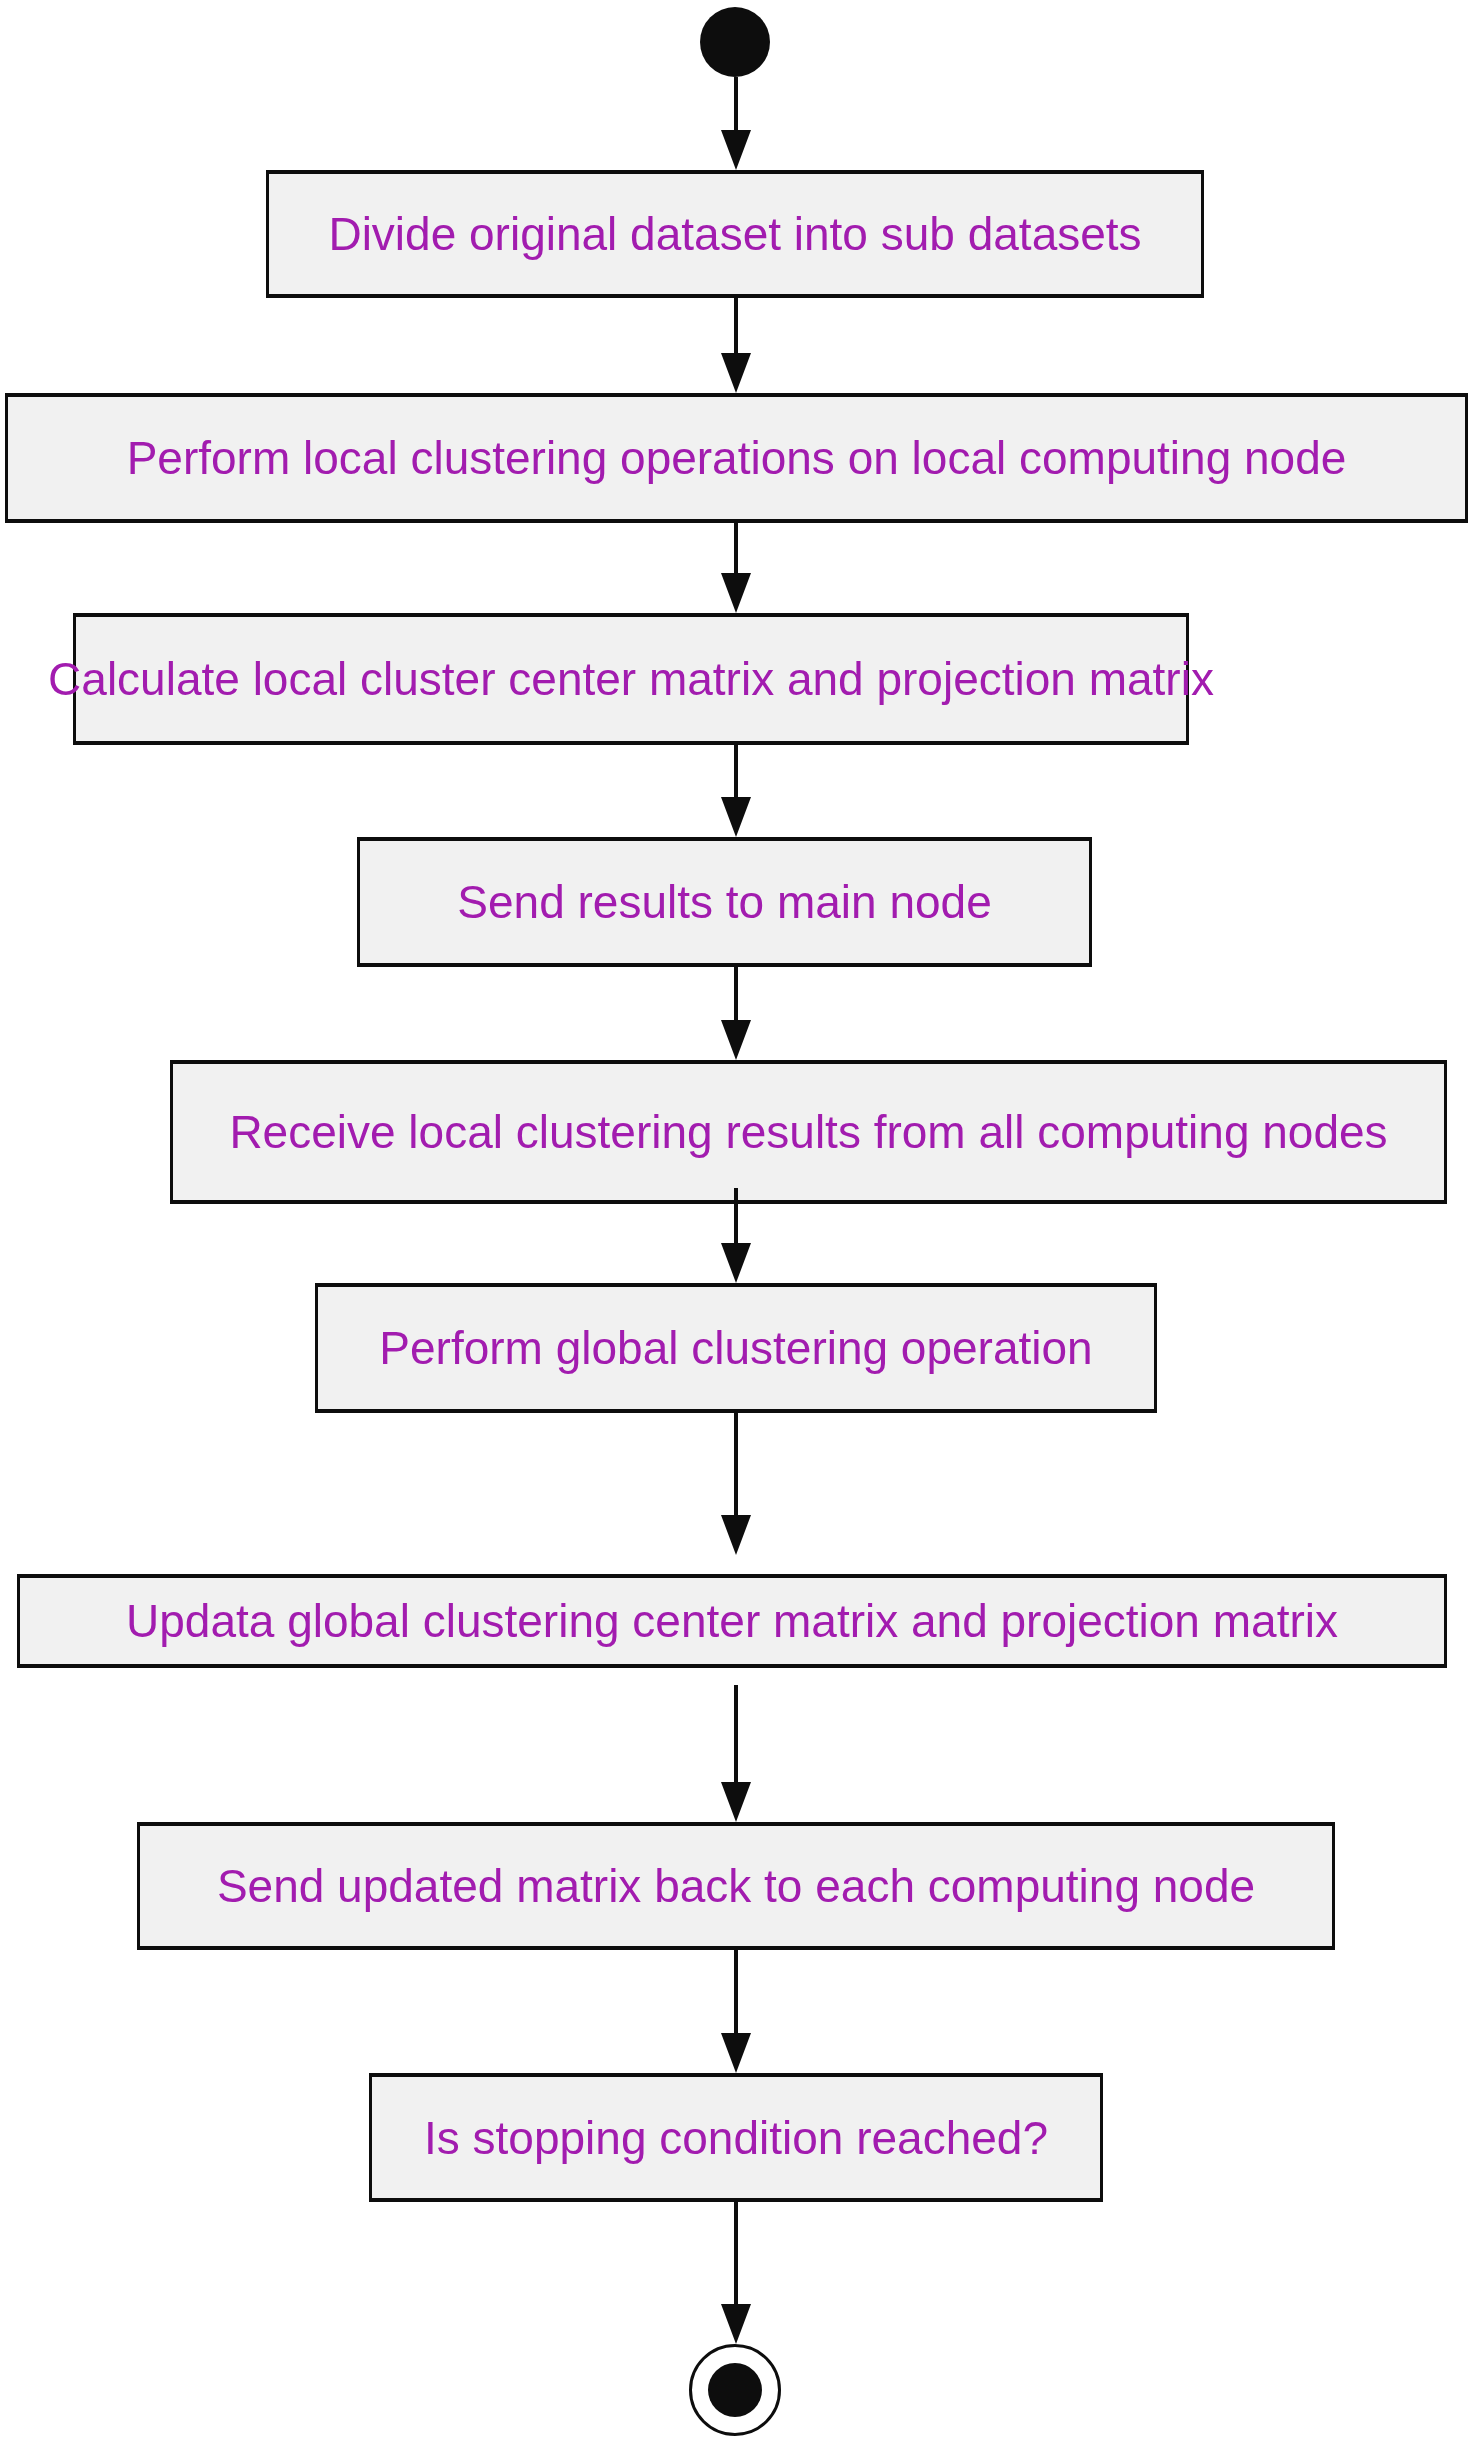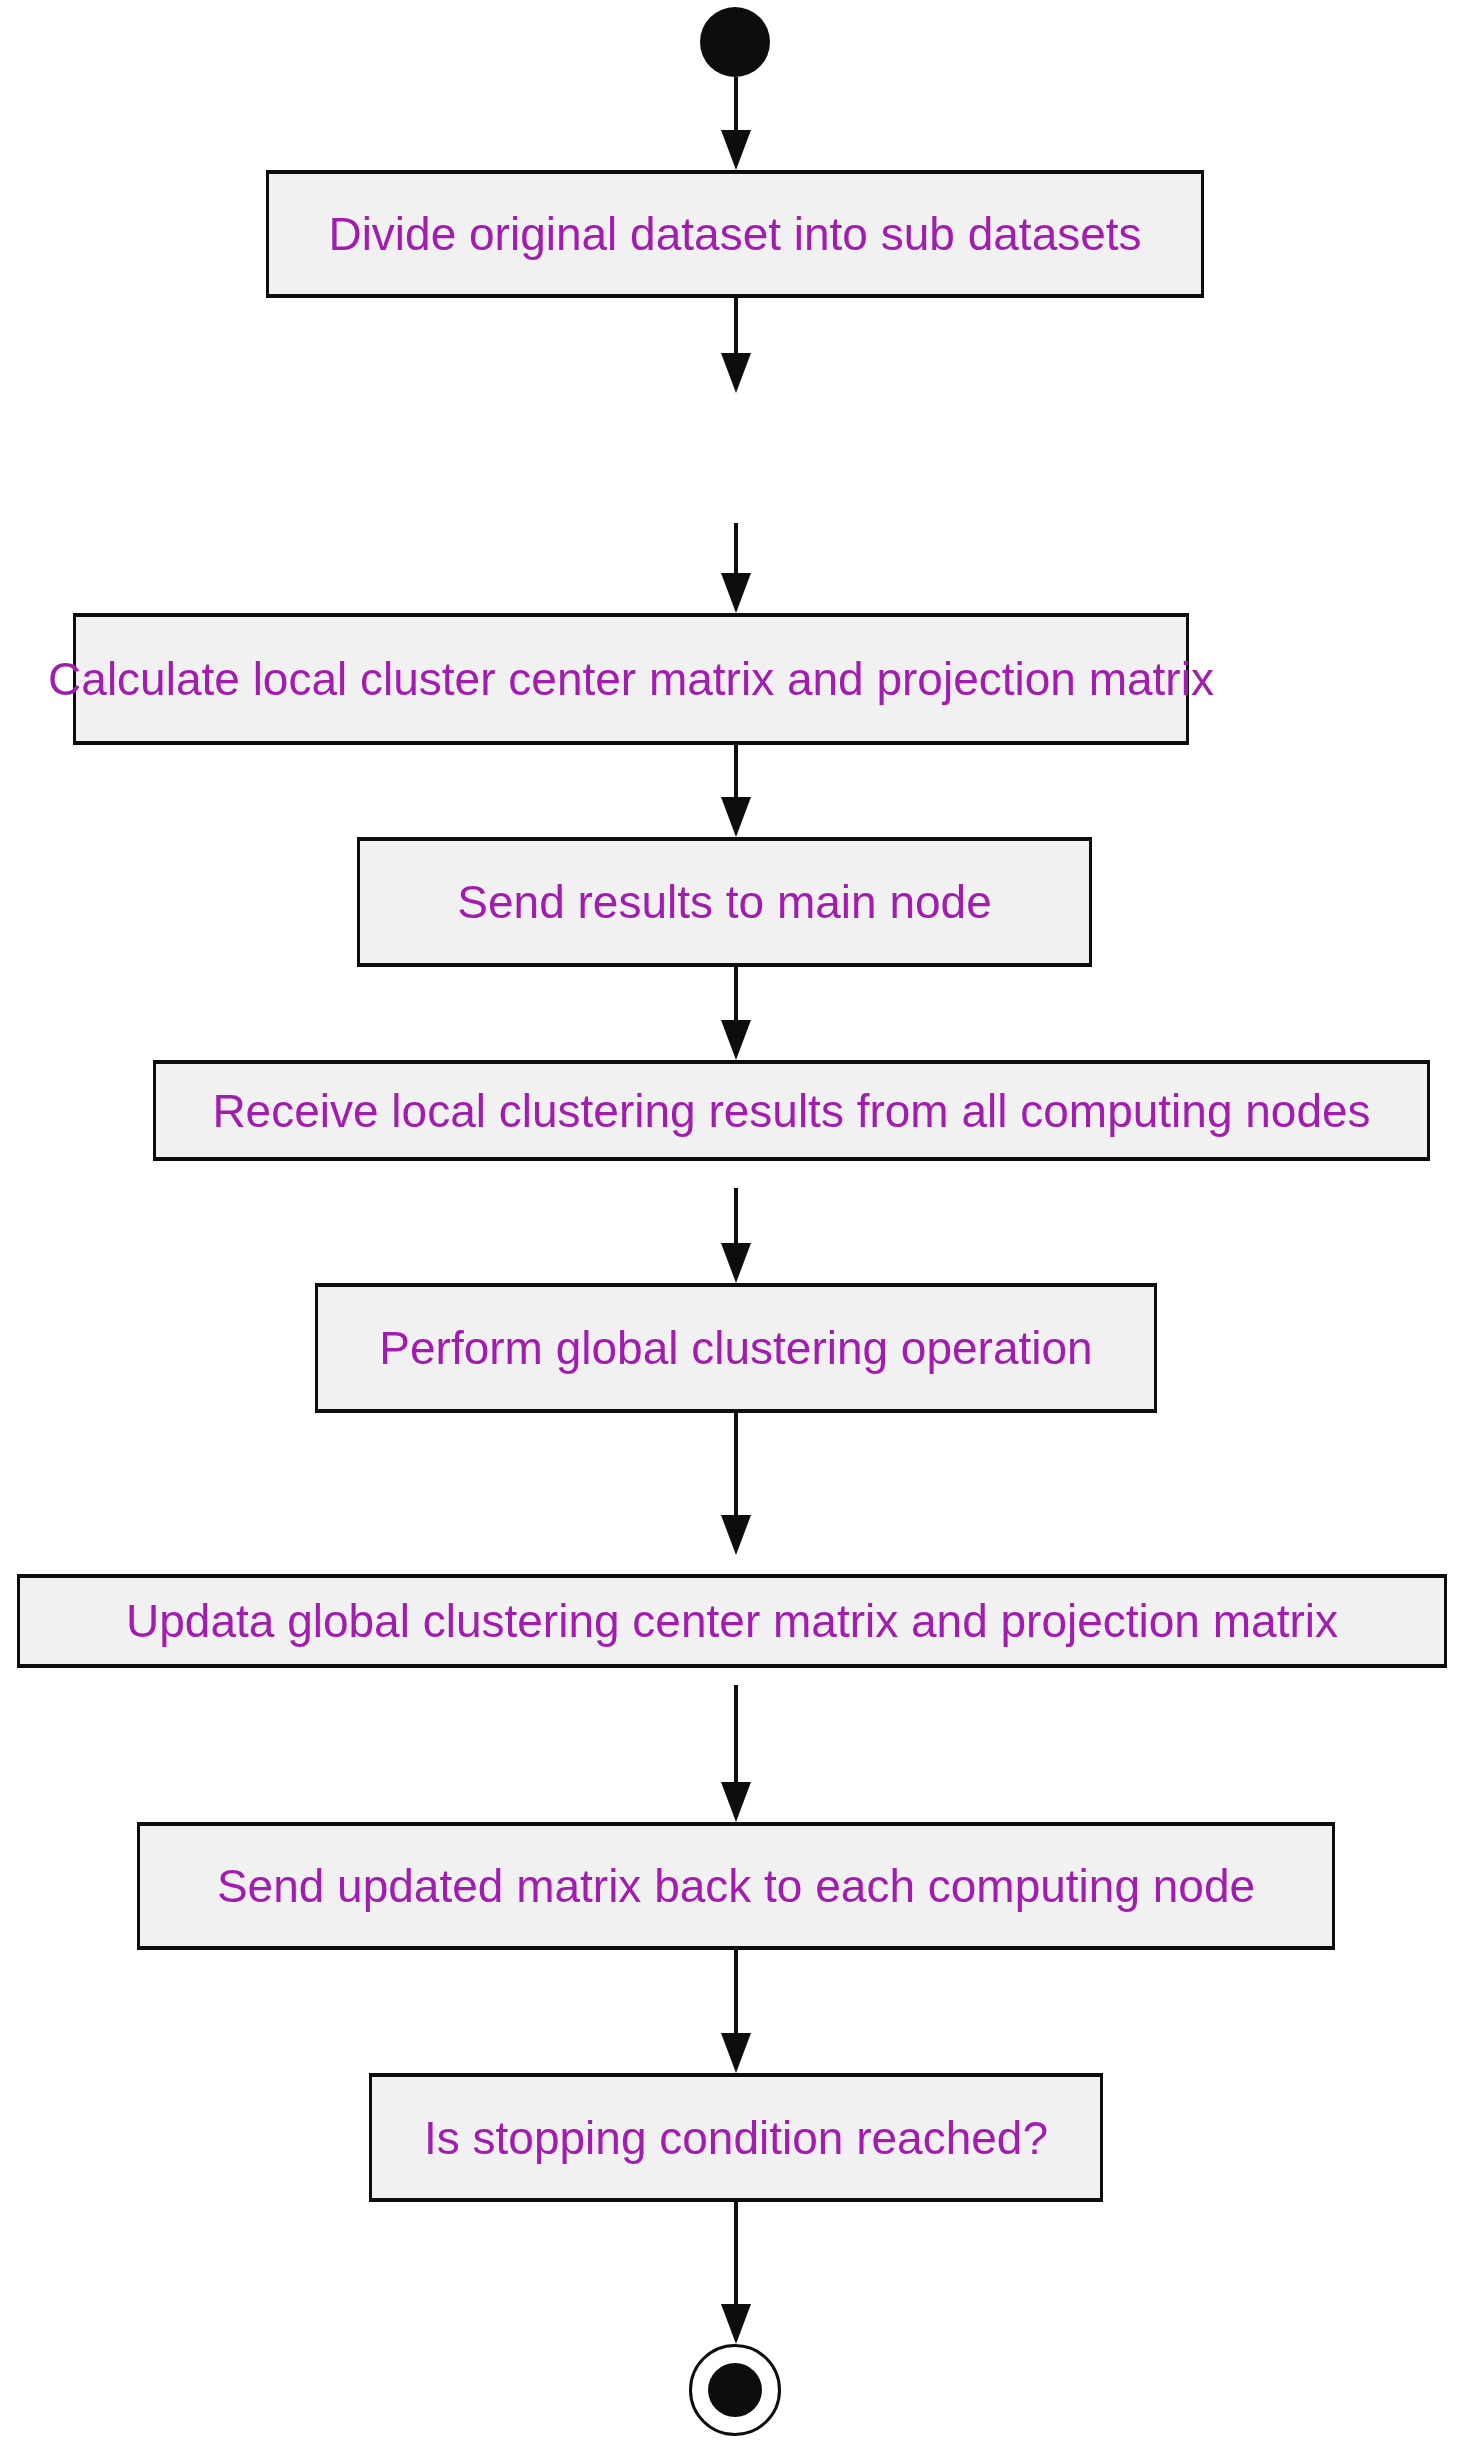--- a/index.html
+++ b/index.html
@@ -49,21 +49,21 @@
     display: flex; align-items: center; justify-content: center;
     font-size: 46px;
     color: #a21caf;
     white-space: nowrap;
     text-align: center;
   }
   .step-1 { left: 266px; top: 170px;  width: 938px;  height: 128px; }
   .step-2 { left: 5px;   top: 393px;  width: 1463px; height: 130px; }
   .step-3 { left: 73px;  top: 613px;  width: 1116px; height: 132px; }
   .step-4 { left: 357px; top: 837px;  width: 735px;  height: 130px; }
-  .step-5 { left: 153px; top: 1060px; width: 1277px; height: 101px; }
+  .step-5 { left: 170px; top: 1060px; width: 1277px; height: 144px; }
   .step-6 { left: 315px; top: 1283px; width: 842px;  height: 130px; }
   .step-7 { left: 17px;  top: 1555px; width: 1430px; height: 94px; margin-top: 19px; }
   .step-8 { left: 137px; top: 1822px; width: 1198px; height: 128px; }
   .step-9 { left: 369px; top: 2073px; width: 734px;  height: 129px; align-items: center; }
 
   
   .arrow {
     position: absolute;
     left: 721px;
     width: 30px;
@@ -107,20 +107,23 @@
 
   <div class="step step-1">
     <span>Divide original dataset into sub datasets</span>
   </div>
 
   <div class="arrow arrow-2">
     <div class="shaft"></div>
     <div class="head"></div>
   </div>
 
+  <div class="step step-2">
+    <span>Perform local clustering operations on local computing node</span>
+  </div>
 
   <div class="arrow arrow-3">
     <div class="shaft"></div>
     <div class="head"></div>
   </div>
 
   <div class="step step-3">
     <span>Calculate local cluster center matrix and projection matrix</span>
   </div>
 

